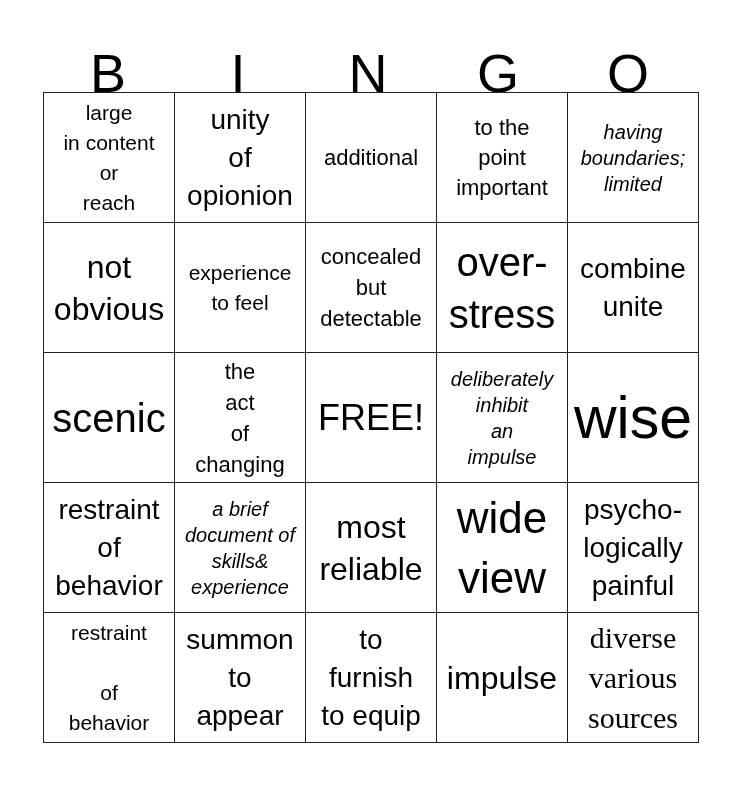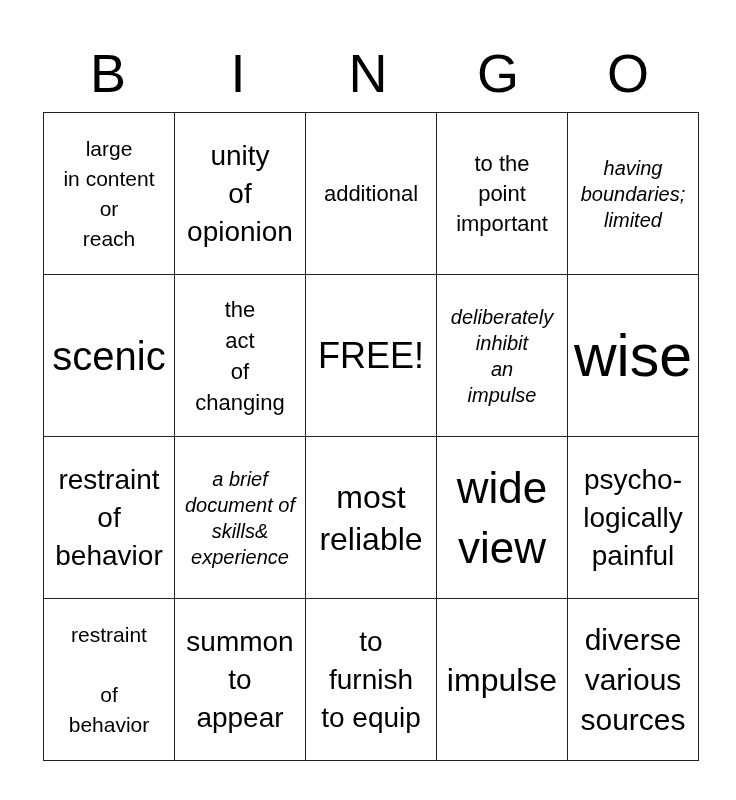--- a/index.html
+++ b/index.html
@@ -1,27 +1,27 @@
 <!DOCTYPE html>
 <html><head>
 <meta charset="utf-8">
 <style>
   html, body { margin:0; padding:0; background:#ffffff; }
   body { width:736px; height:800px; position:relative; font-family:"Liberation Sans", sans-serif; color:#000; overflow:hidden; }
   .header { position:absolute; top:40px; left:43px; width:650px; height:66px; display:flex; }
   .header .letter { width:130px; text-align:center; font-size:54px; line-height:66px; }
-  .grid { position:absolute; top:112px; left:43px; width:650px; height:649px; border-collapse:collapse; table-layout:fixed; }
+  .grid { position:absolute; top:92px; left:43px; width:650px; height:649px; border-collapse:collapse; table-layout:fixed; }
   .grid td { border:1px solid #222; width:130px; height:129px; padding:0; text-align:center; vertical-align:middle; overflow:hidden; }
   .cell-text { display:block; white-space:pre-line; }
   .s20 { font-size:20px; line-height:26px;font-style:italic; }
   .s21 { font-size:21px; line-height:30px; }
   .s22 { font-size:22px; line-height:31px; }
   .s26 { font-size:22px; line-height:30px; }
   .s28 { font-size:28px; line-height:38px; }
-  .s30 { font-size:30px; line-height:40px; }
+  .s30 { font-size:30px; line-height:40px;font-family:Liberation Serif, serif; }
   .s32 { font-size:32px; line-height:42px; }
   .s36 { font-size:36px; line-height:44px; }
   .s40 { font-size:40px; line-height:52px; }
   .s44 { font-size:44px; line-height:60px; }
   .s48 { font-size:59px; line-height:60px; }
 </style>
 </head>
 <body>
 
 <div class="header">
@@ -51,20 +51,43 @@
         </td>
         <td>
           <span class="cell-text s26">to the
 point
 important</span>
         </td>
         <td>
           <span class="cell-text s20">having
 boundaries;
 limited</span>
+        </td>
+      </tr>
+      <tr>
+        <td>
+          <span class="cell-text s32">not
+obvious</span>
+        </td>
+        <td>
+          <span class="cell-text s21">experience
+to feel</span>
+        </td>
+        <td>
+          <span class="cell-text s22">concealed
+but
+detectable</span>
+        </td>
+        <td>
+          <span class="cell-text s40">over-
+stress</span>
+        </td>
+        <td>
+          <span class="cell-text s28">combine
+unite</span>
         </td>
       </tr>
       <tr>
         <td>
           <span class="cell-text s40">scenic</span>
         </td>
         <td>
           <span class="cell-text s22">the
 act
 of

